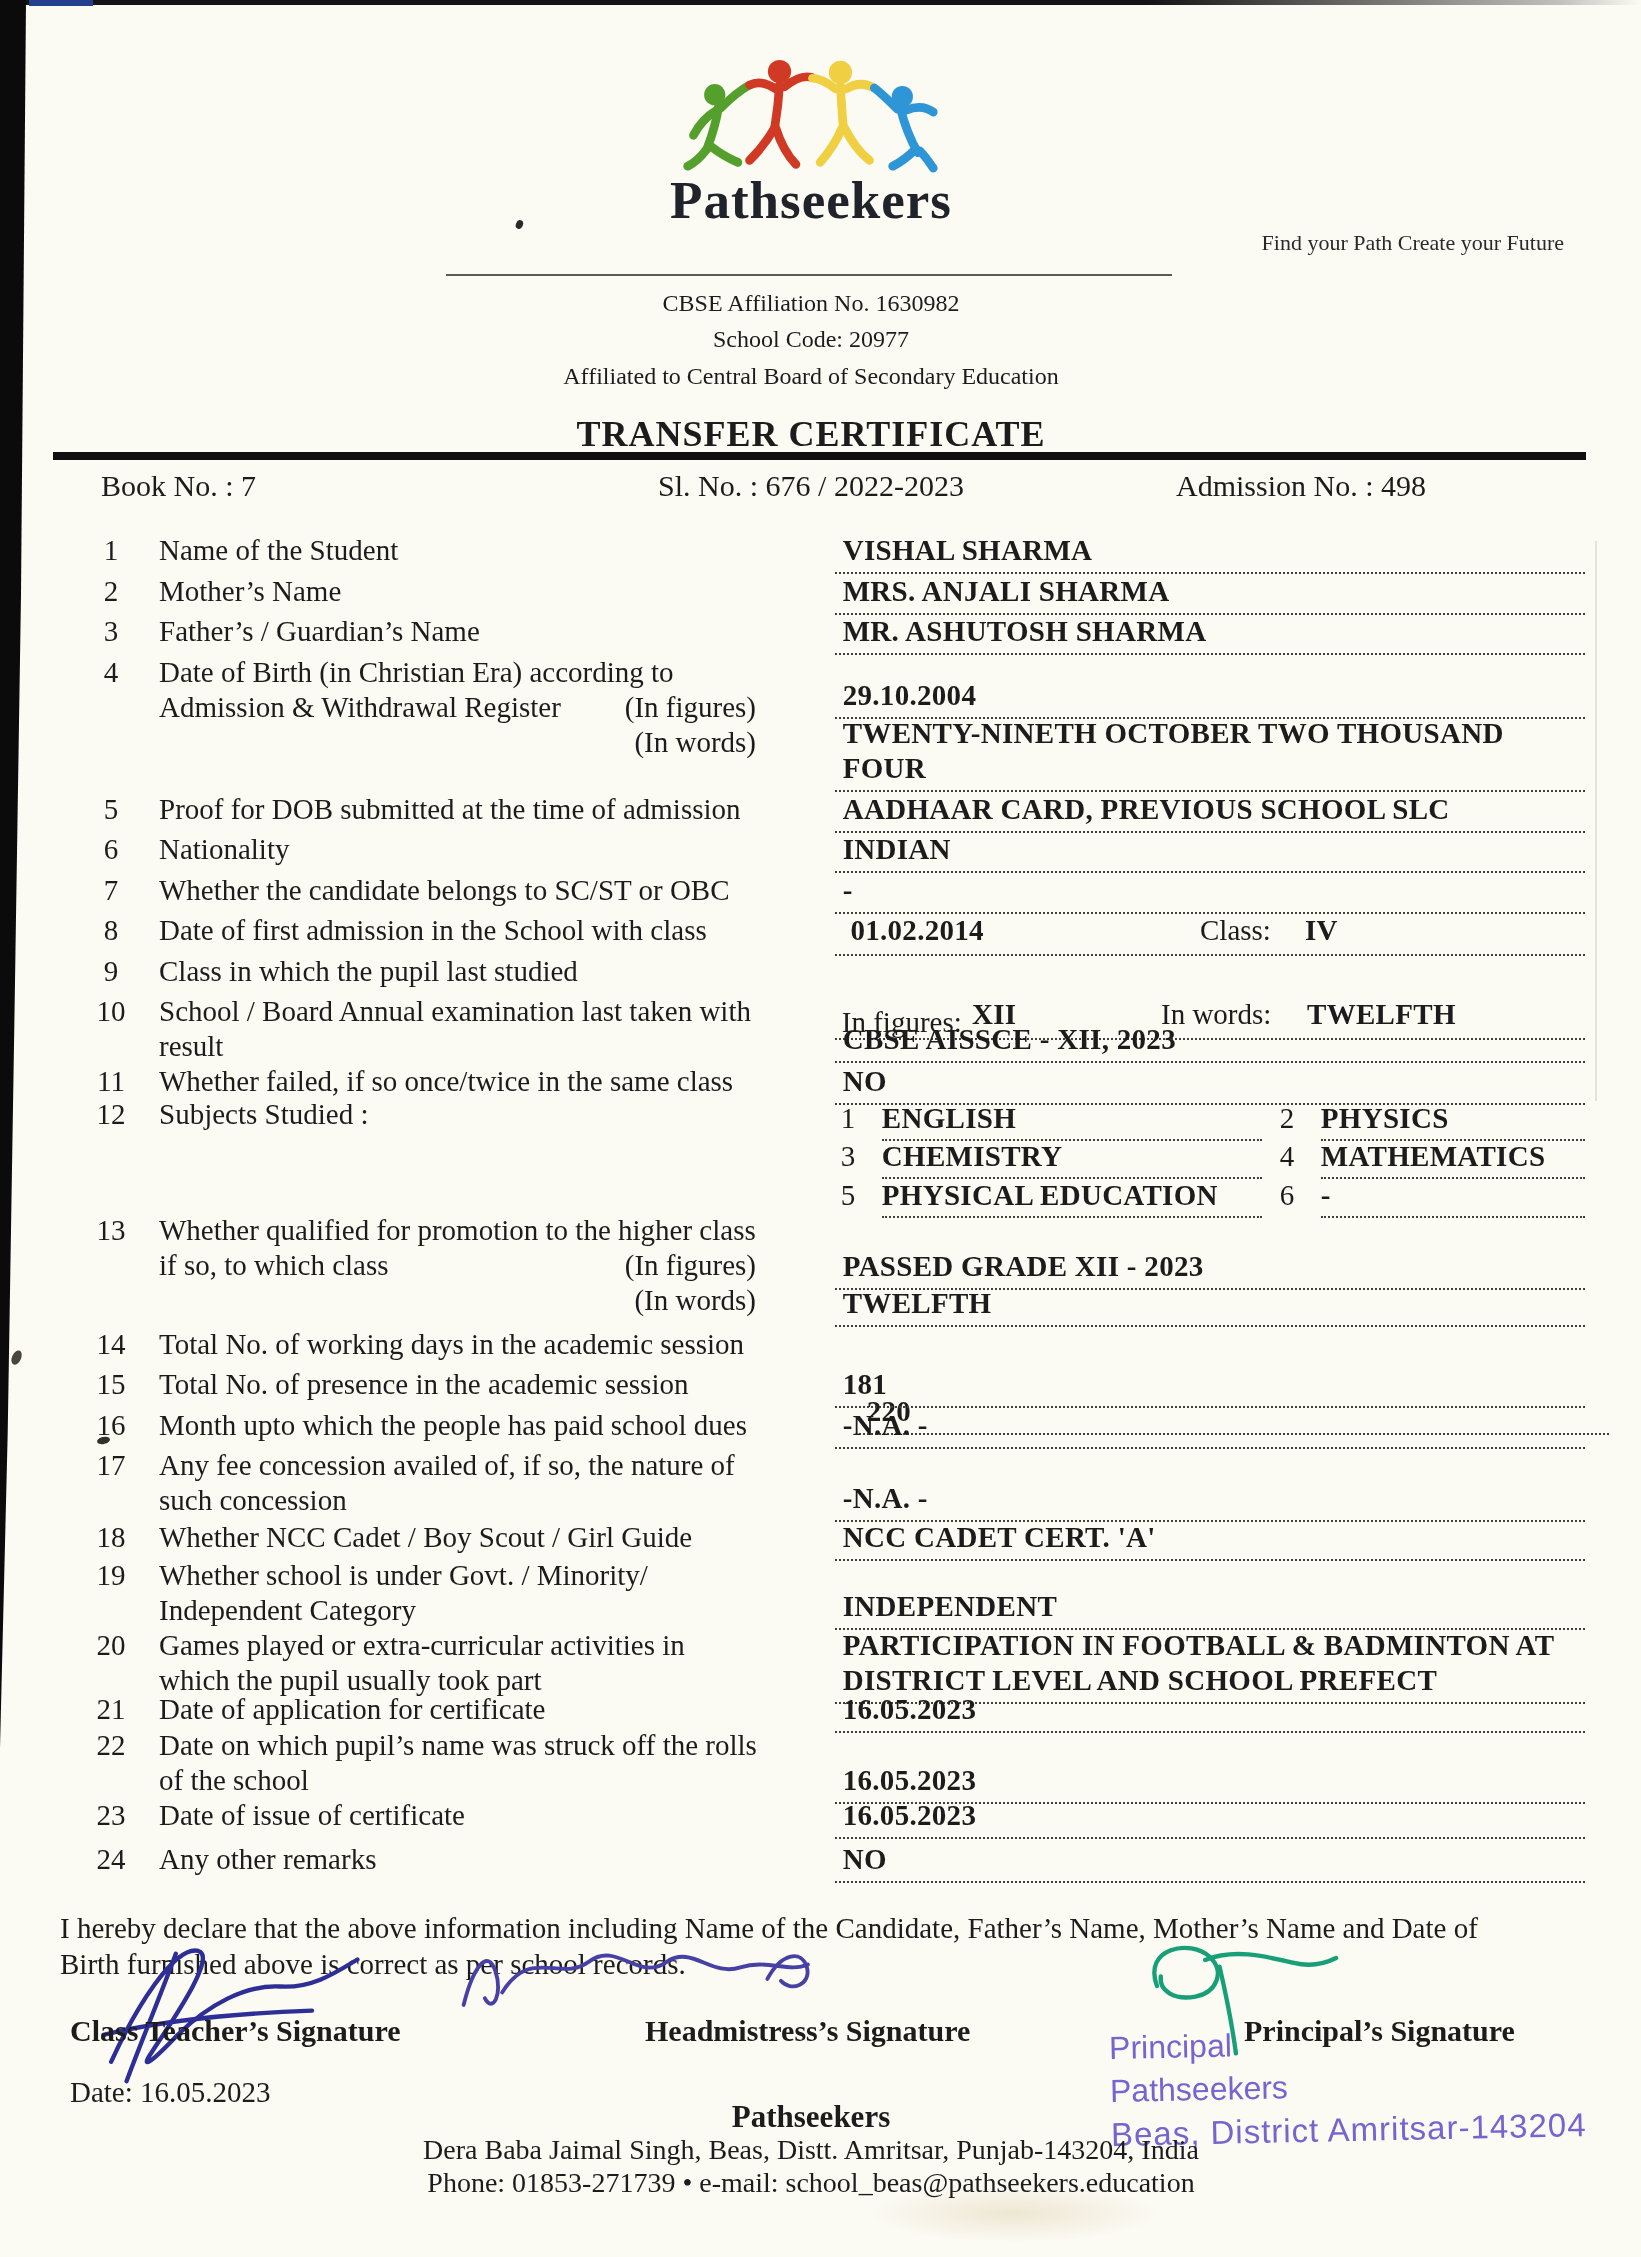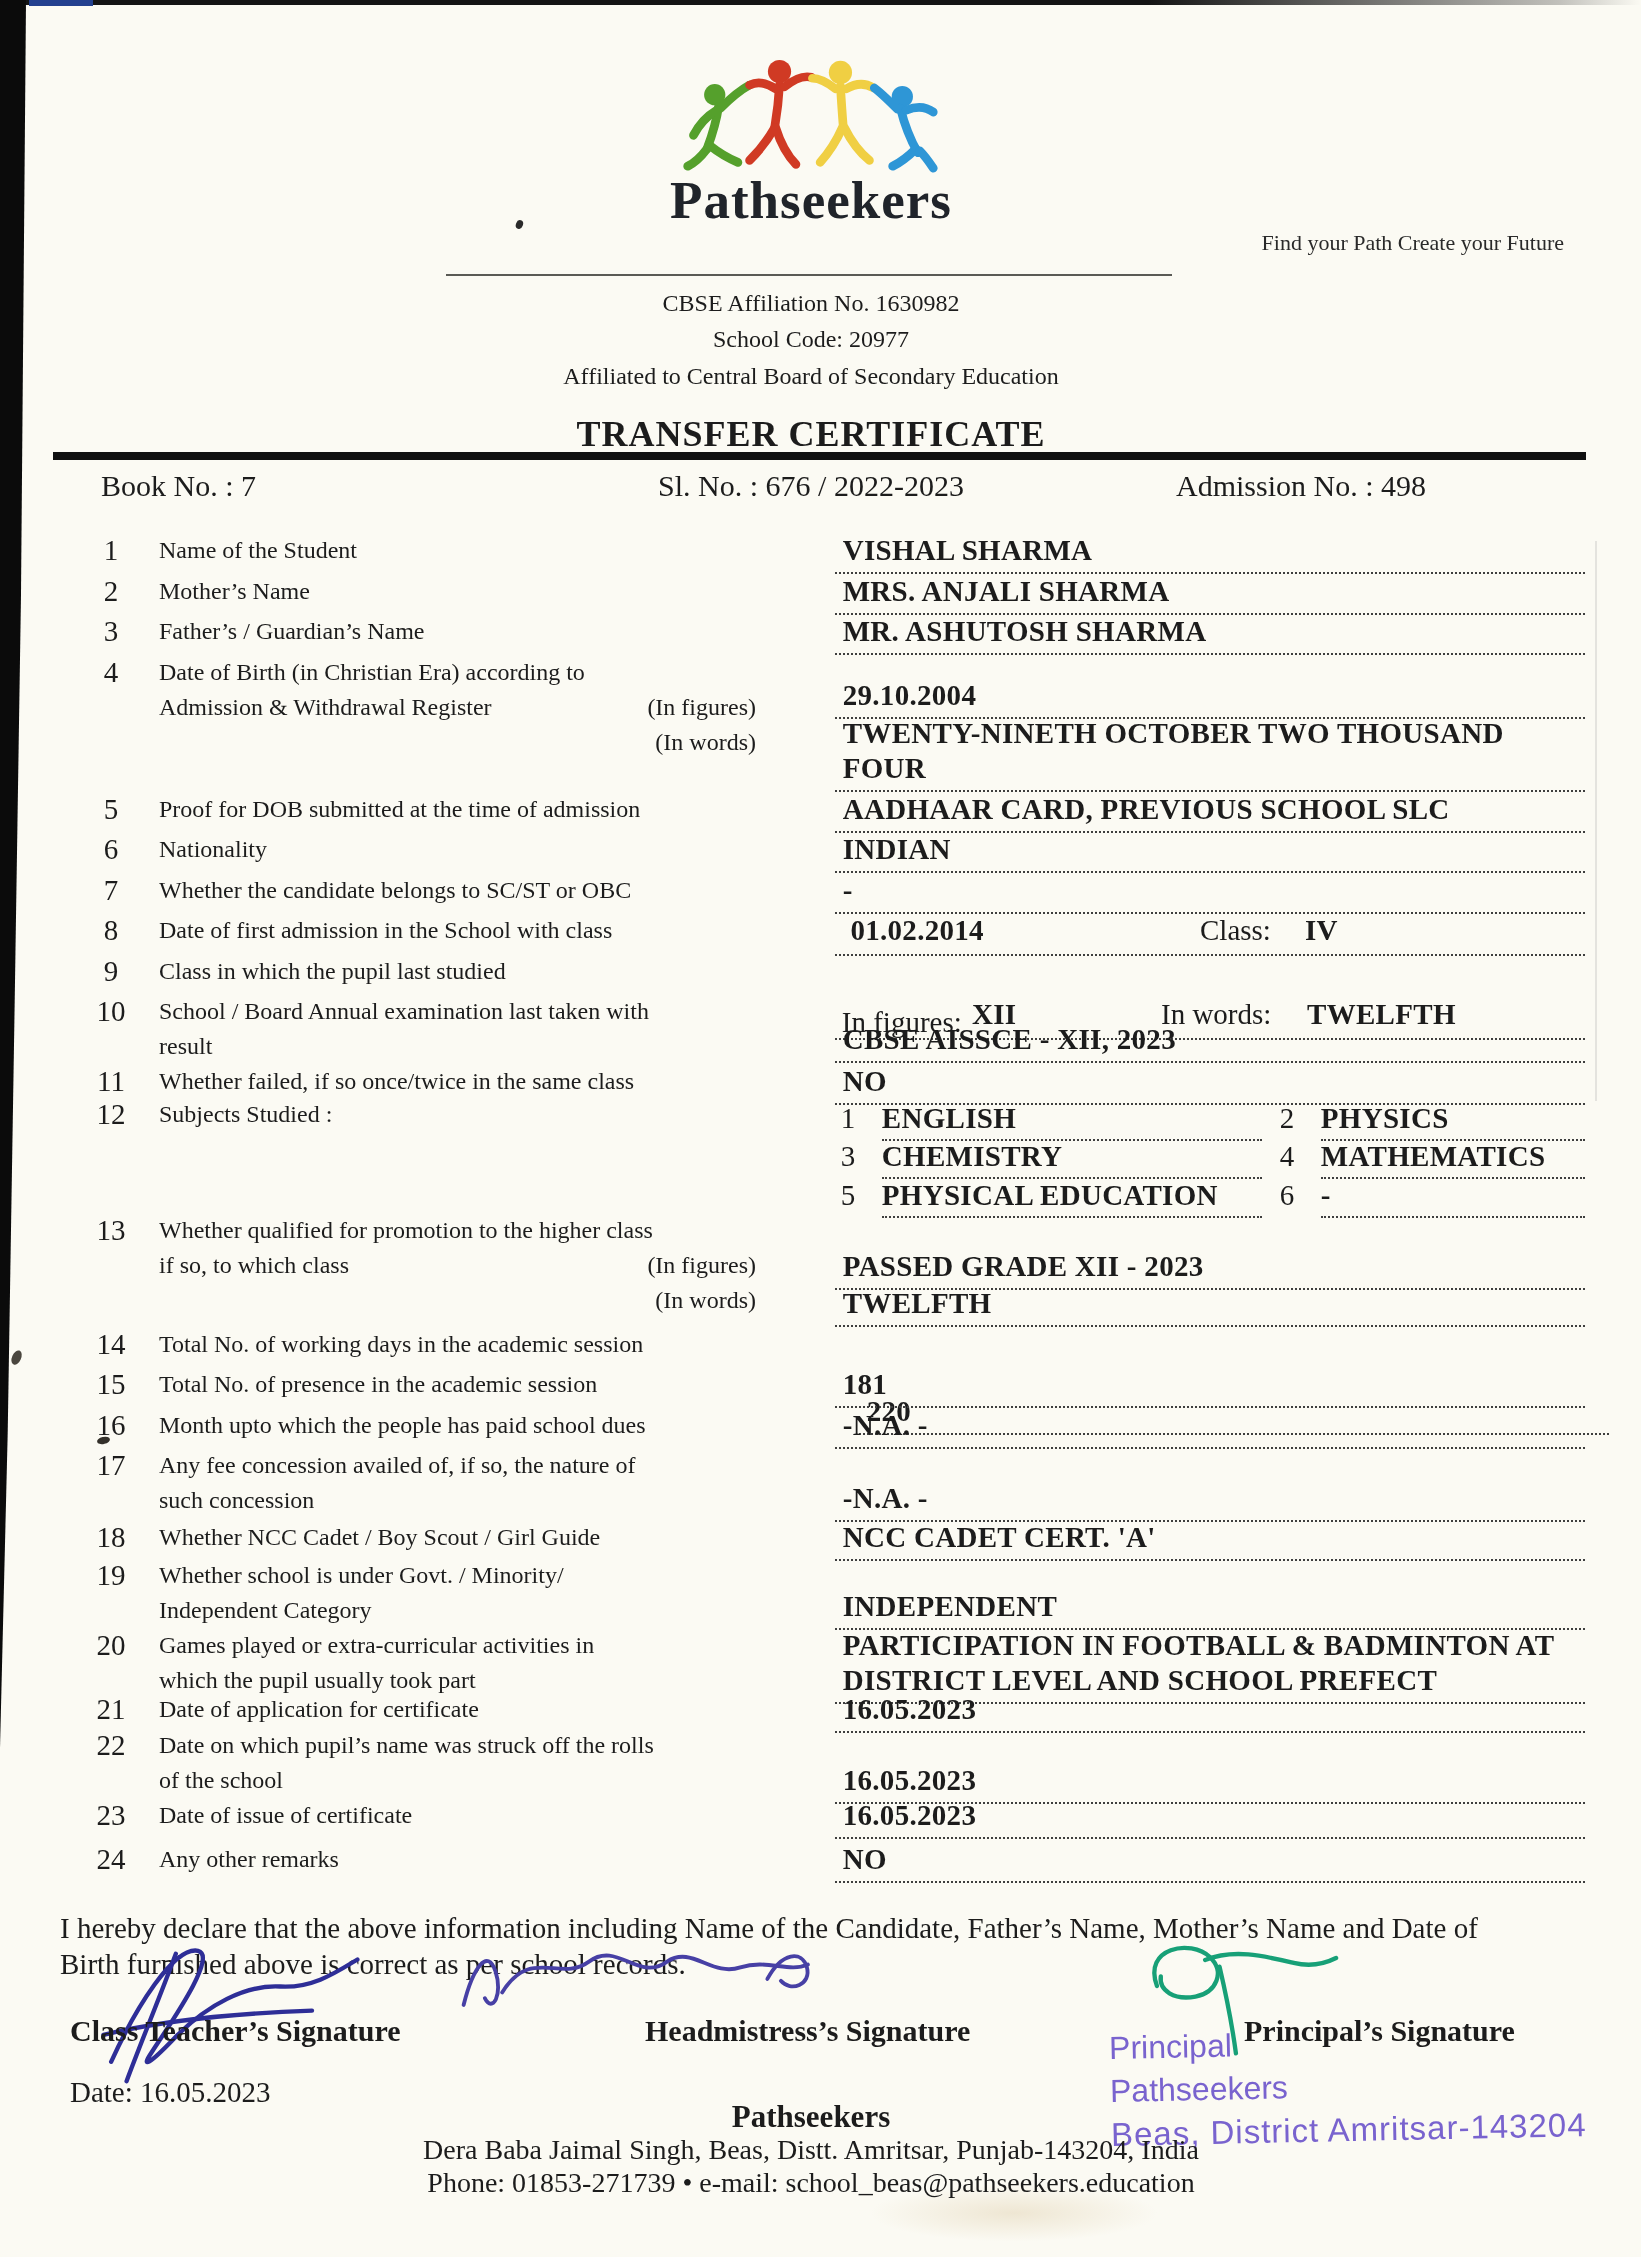--- a/index.html
+++ b/index.html
@@ -27,21 +27,21 @@
   .school-name{font-size:53px;font-weight:700;letter-spacing:1px;color:#20242a;}
   .tagline{font-size:22px;color:#2a2a2a;}
   .hdr-rule{position:absolute;left:446px;top:274px;width:726px;height:1.9px;background:#5a5a55;}
   .affline{font-size:24px;}
   .cert-title{font-size:36px;font-weight:700;letter-spacing:1px;}
   .thick-bar{position:absolute;left:53px;top:452px;width:1533px;height:7.7px;background:#101010;}
   .bookrow{position:absolute;font-size:30px;}
 
   
   .n{position:absolute;left:89px;width:44px;text-align:center;font-size:29px;line-height:35px;}
-  .l{position:absolute;left:159px;width:597px;font-size:24px;line-height:35px;white-space:nowrap;}
+  .l{position:absolute;left:159px;width:597px;font-size:29px;line-height:35px;white-space:nowrap;}
   .l .fl{display:flex;justify-content:space-between;white-space:nowrap;}
   .l .rt{text-align:right;}
   .v{position:absolute;left:835px;width:742px;font-size:29px;line-height:35px;font-weight:700;
      letter-spacing:0.3px;border-bottom:2.4px dotted #3e3e3e;padding:0 0 3.9px 7.7px;white-space:nowrap;}
   .vrel{position:relative;height:37px;}
   .vrel span{position:absolute;top:0;}
   .reg{font-weight:400;letter-spacing:0;}
   .subj{position:absolute;display:flex;font-size:29px;line-height:35px;}
   .subjL{left:835px;width:427px;}
   .subjR{left:1274px;width:311px;}

